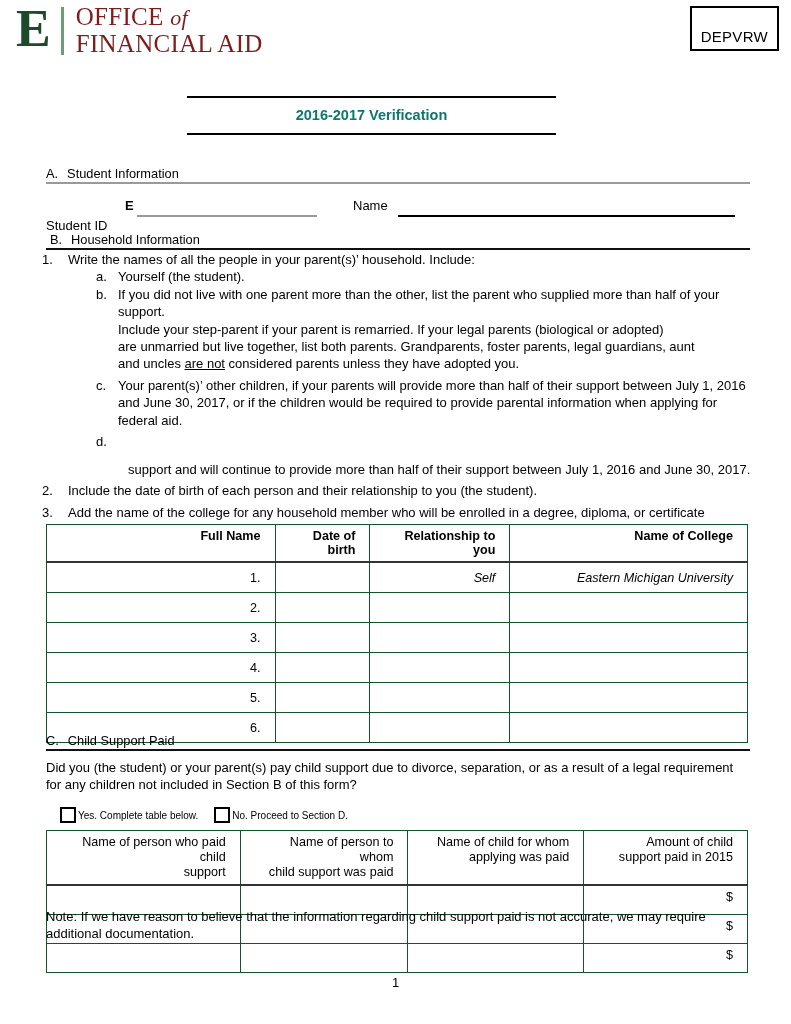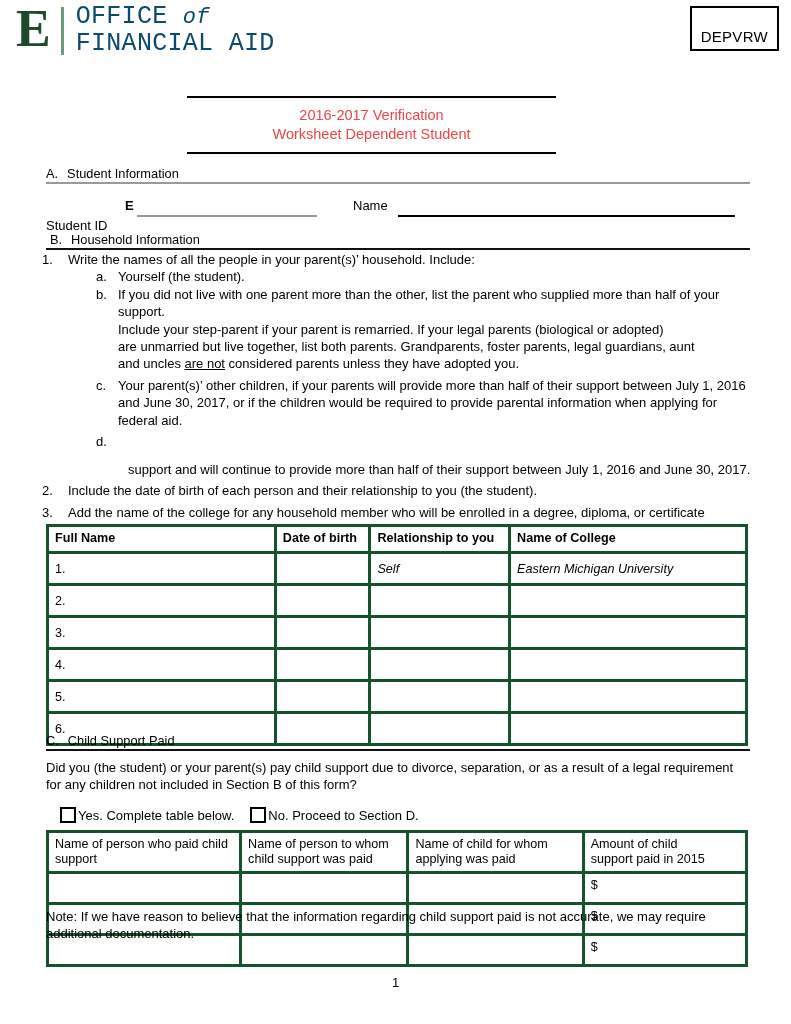--- a/index.html
+++ b/index.html
@@ -38,22 +38,22 @@
     position: relative;
     top: -2px;
   }
   .logo-rule {
     width: 3px;
     height: 48px;
     background: #6f9a7c;
     margin: 0 12px 0 6px;
   }
   .logo-words {
-    font-family: Liberation Mono, monospace;
-    color: #0c4a6e;
+    font-family: Liberation Serif, serif;
+    color: #7f1d1d;
     line-height: 1.07;
   }
   .logo-line1 {
     font-size: 25px;
     font-variant: small-caps;
     letter-spacing: 0.3px;
     white-space: nowrap;
   }
   .logo-line1 .of {
     font-style: italic;
@@ -84,22 +84,22 @@
     position: absolute;
     left: 187px;
     top: 96px;
     width: 369px;
     border-top: 2px solid #000;
     border-bottom: 2px solid #000;
     padding: 8px 0 8px 0;
     text-align: center;
   }
   .title-line {
-    color: #ef4444;
-    font-weight: normal;
+    color: #0f766e;
+    font-weight: bold;
     font-size: 14.5px;
     line-height: 19px;
   }
 
   
   .section-head {
     position: absolute;
     font-weight: normal;
     font-size: 12.8px;
   }
@@ -137,40 +137,40 @@
   u.nowrap { text-decoration: underline; }
 
   
   table.grid {
     position: absolute;
     border-collapse: collapse;
     font-size: 12.6px;
     background: #fff;
   }
   table.grid td, table.grid th {
-    border: 3px solid #14532d;
-    padding: 4px 6px;
-    text-align: left;
+    border: 1px solid #14532d;
+    padding: 4px 14px;
+    text-align: right;
     vertical-align: top;
     font-weight: normal;
   }
   table.grid th {
     font-weight: bold;
     border-bottom: 2px solid #333;
   }
   table.household td { height: 21px; }
   table.household th { height: 16px; }
   table.household td.rownum { vertical-align: middle; }
   table.household td.italic { font-style: italic; vertical-align: middle; }
 
   table.support th { font-weight: normal; line-height: 15px; }
   table.support td { height: 20px; }
 
   
-  .cb-row { position: absolute; font-size: 13px; display: flex; align-items: center; }
+  .cb-row { position: absolute; font-size: 10px; display: flex; align-items: center; }
   .cbox {
     display: inline-block;
     width: 12px;
     height: 12px;
     border: 2px solid #000;
     background: #fff;
     margin-right: 2px;
     vertical-align: -2px;
   }
   .cb-gap { display: inline-block; width: 16px; }
@@ -194,21 +194,20 @@
     <div class="logo-words">
       <div class="logo-line1"><span>OFFICE</span> <span class="of">of</span></div>
       <div class="logo-line2">FINANCIAL AID</div>
     </div>
   </div>
 
   <div class="code-badge">DEPVRW</div>
 
   <div class="title-box">
     <div class="title-line">2016-2017 Verification</div>
-    <div class="title-line">Worksheet Dependent Student</div>
   </div>
 
   <div class="section-head" style="left:46px; top:166px;">
     <span class="letter">A.</span><span>Student Information</span>
   </div>
   <div class="rule-gray" style="left:46px; top:182px; width:704px;"></div>
 
   <div class="txt" style="left:46px; top:198px;margin-top:20px;">Student ID</div>
   <div class="txt bold" style="left:125px; top:198px;">E</div>
   <div class="txt" style="left:142px; top:198px; width:174px;"></div>

